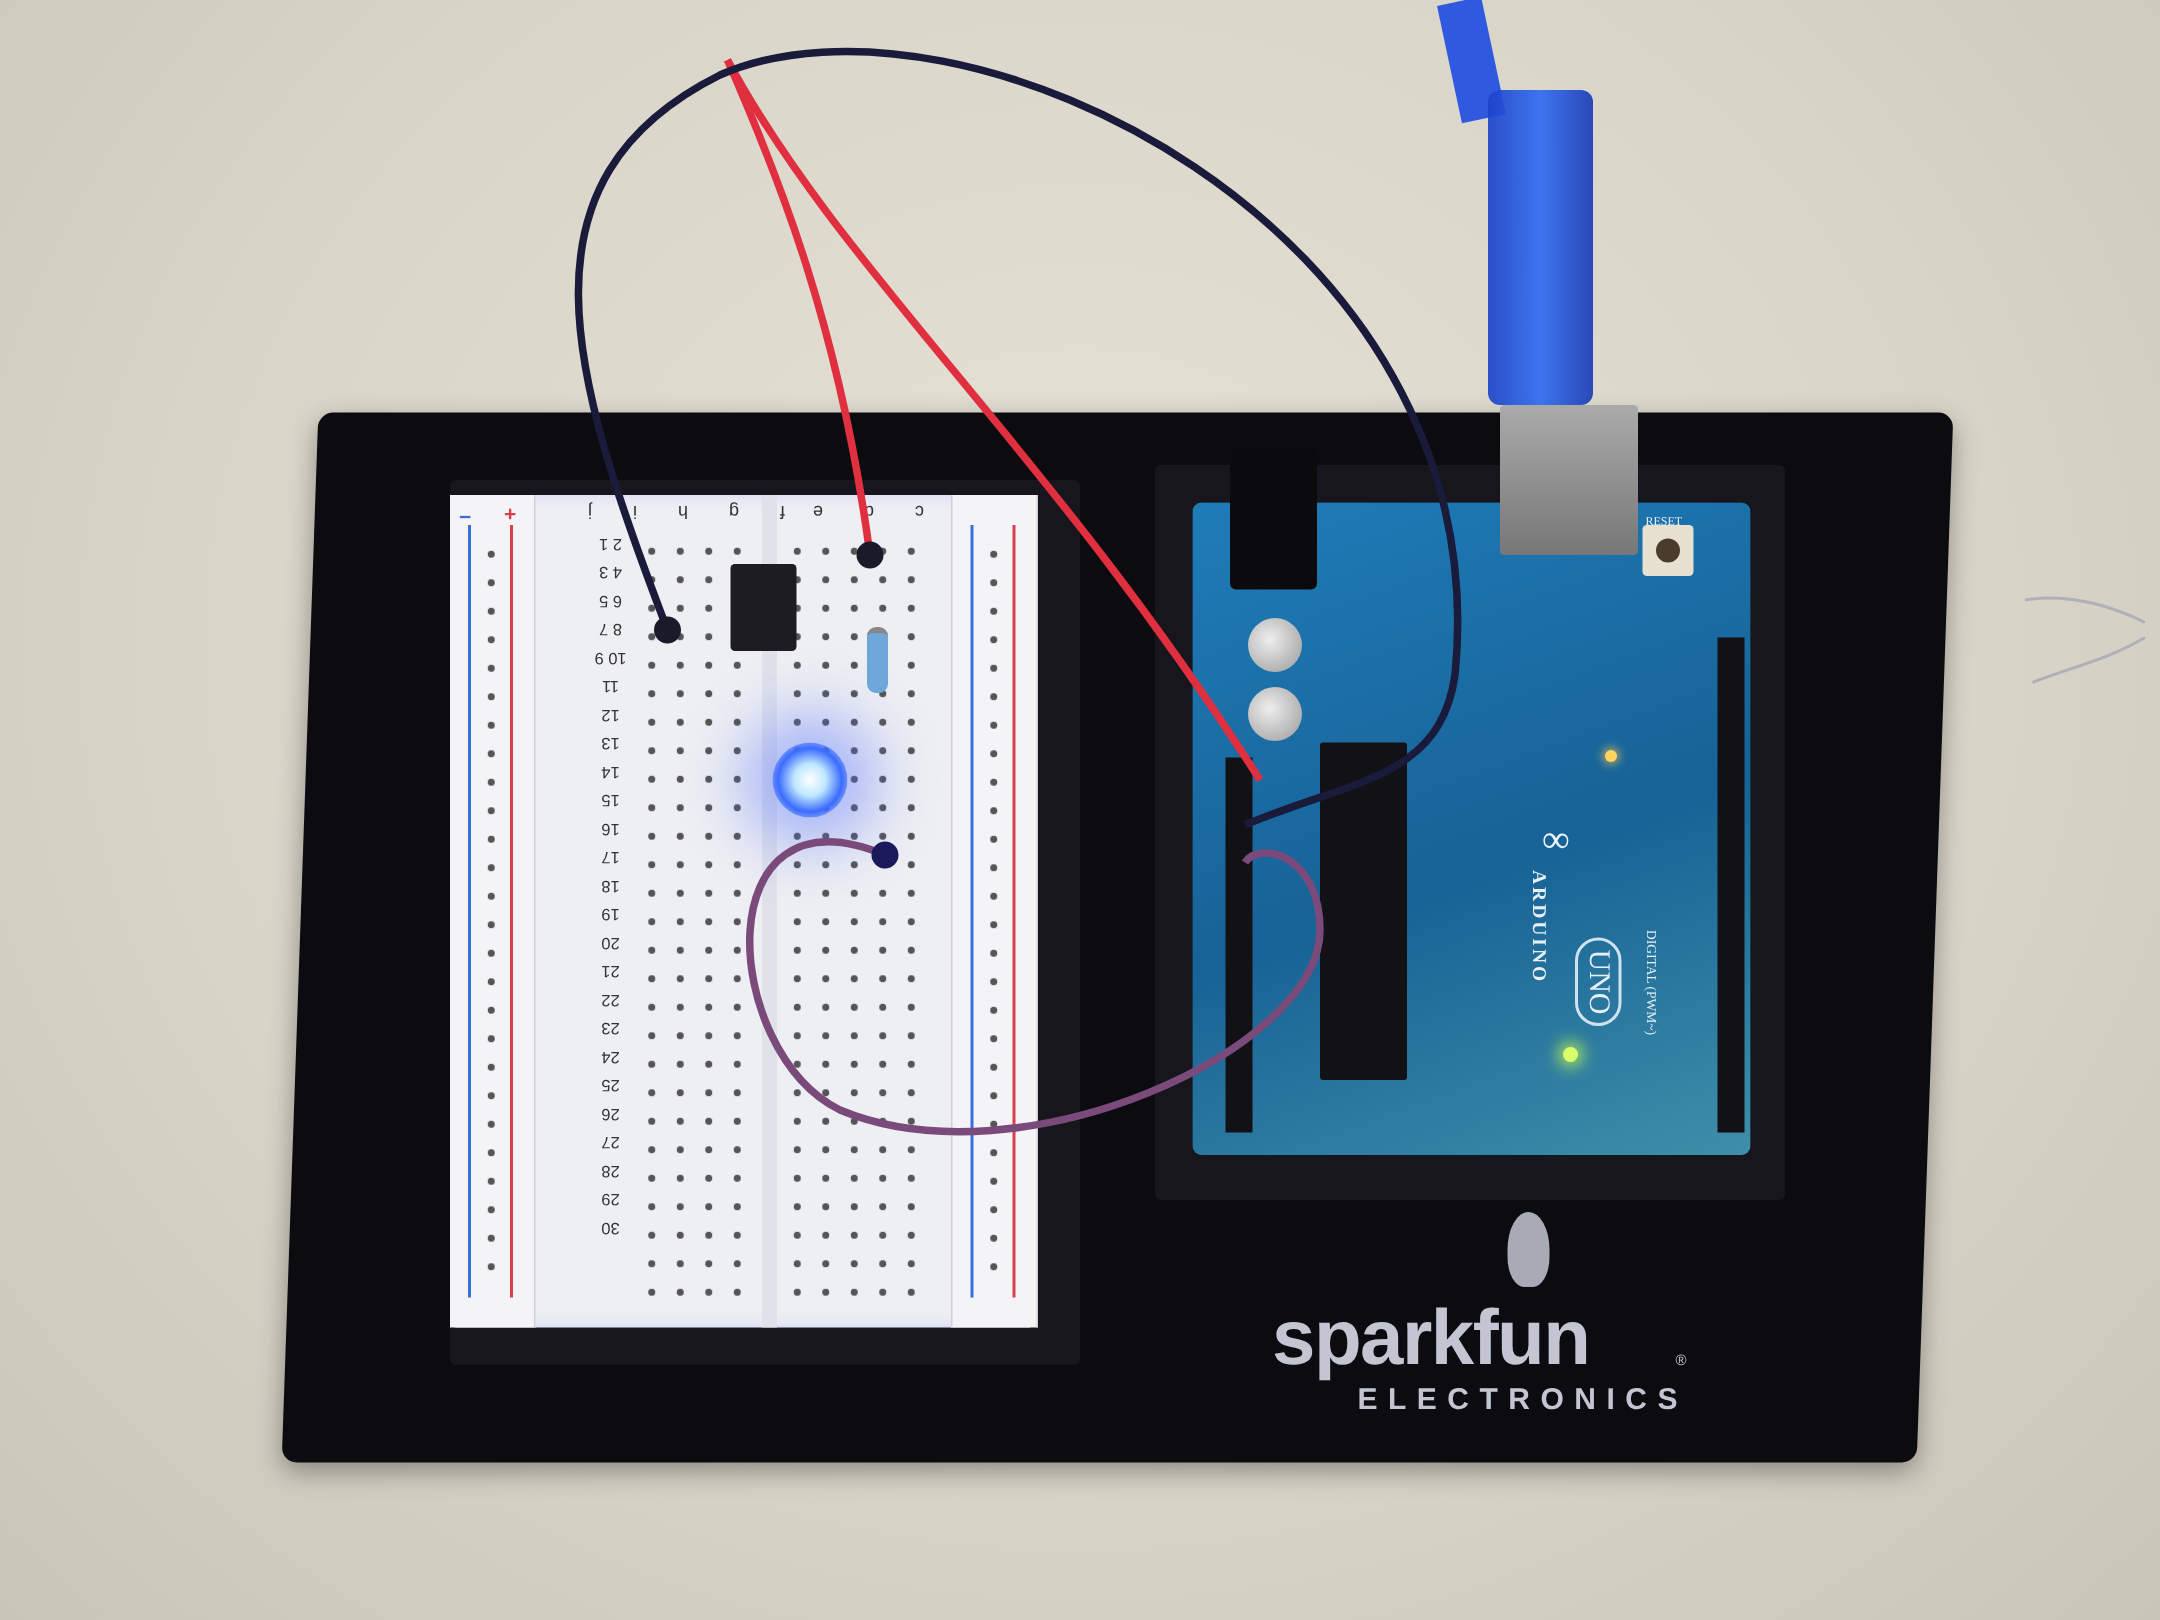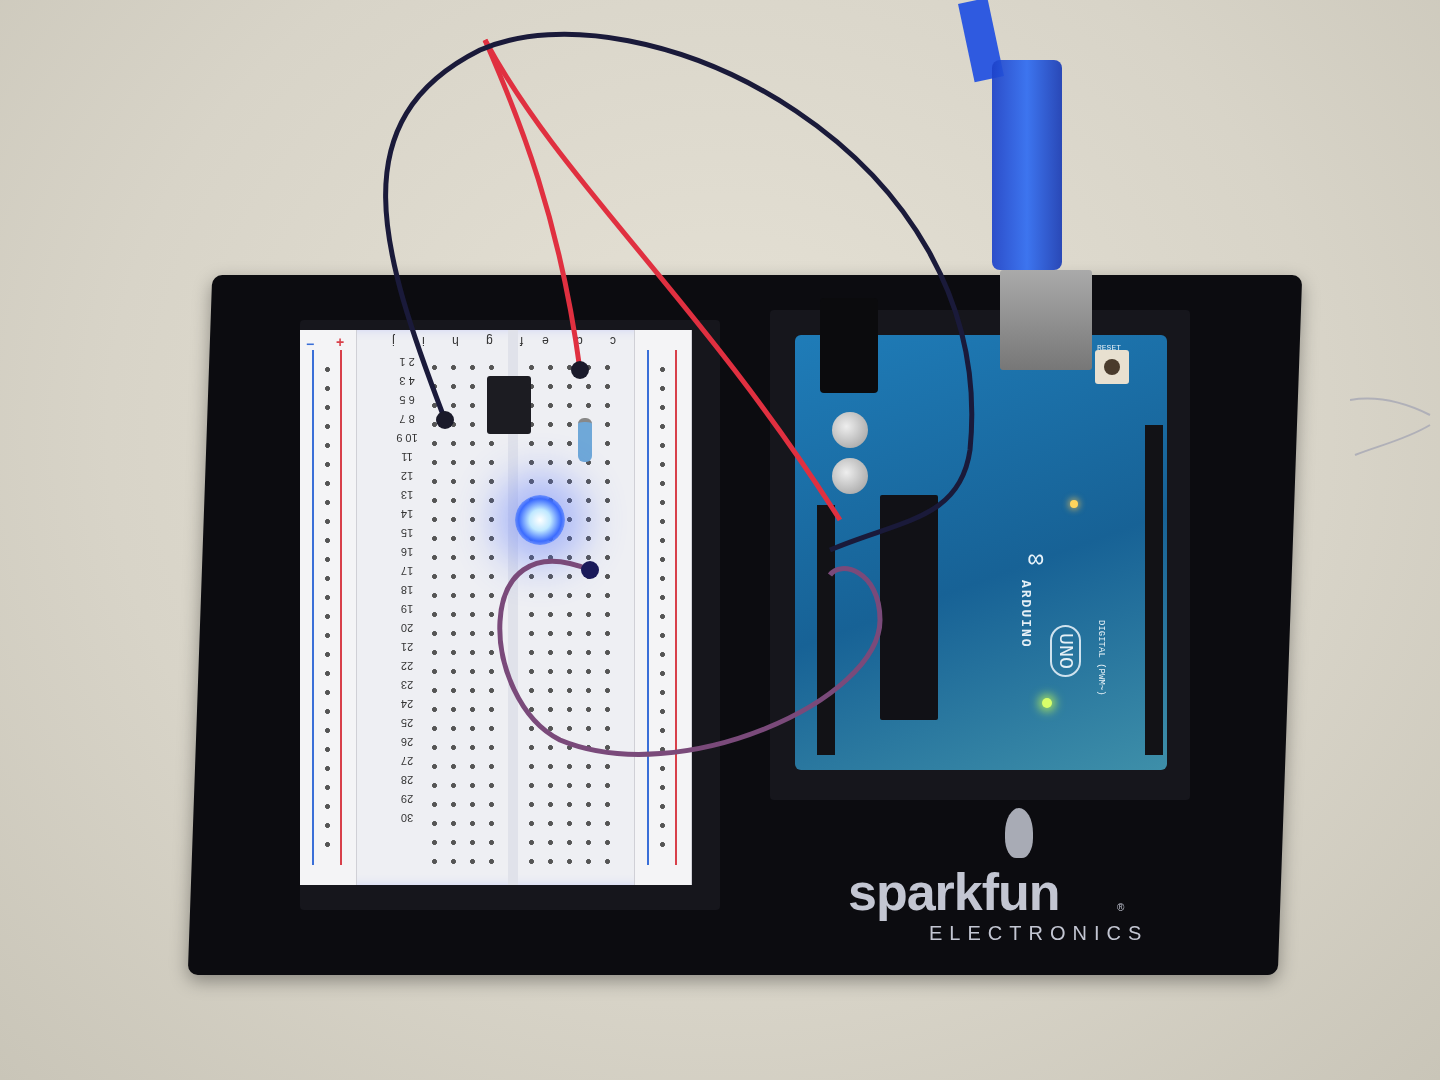--- a/index.html
+++ b/index.html
@@ -33,28 +33,28 @@
   #dc-jack{left:820px;top:298px;width:58px;height:95px;background:#0b0b0d;border-radius:4px;}
   #usb-port{left:1000px;top:270px;width:92px;height:100px;background:linear-gradient(#aaa,#777);border-radius:3px;}
   #usb-plug{left:992px;top:60px;width:70px;height:210px;background:linear-gradient(90deg,#1d42c9,#2f6cf2,#1a3cb5);
     border-radius:8px;opacity:0.92;}
   #usb-cable{left:966px;top:0;width:30px;height:80px;background:#2f5ae0;transform:rotate(-12deg);}
   #mcu{left:880px;top:495px;width:58px;height:225px;background:#111116;border-radius:2px;}
   .header-strip{position:absolute;background:#121216;}
   #reset-btn{left:1095px;top:350px;width:34px;height:34px;background:#e8e0d0;border-radius:3px;}
   #reset-btn::after{content:"";position:absolute;left:9px;top:9px;width:16px;height:16px;border-radius:50%;background:#4a3b2c;}
   .cap{position:absolute;width:36px;height:36px;border-radius:50%;background:radial-gradient(circle at 40% 40%,#eee,#999);}
-  .ard-label{position:absolute;color:#e6f0f6;font-family:Liberation Mono, monospace;font-size:11px;}
+  .ard-label{position:absolute;color:#e6f0f6;font-family:Liberation Serif, serif;font-size:11px;}
   .pinrow{position:absolute;right:6px;font-size:10px;color:#e6f0f6;text-align:right;line-height:17px;font-family:"DejaVu Sans Mono",monospace;}
   #on-led{left:1042px;top:698px;width:10px;height:10px;border-radius:50%;background:#d9ff6a;box-shadow:0 0 10px 4px rgba(200,255,80,0.7);}
   #l-led{left:1070px;top:500px;width:8px;height:8px;border-radius:50%;background:#ffd45c;box-shadow:0 0 6px 2px rgba(255,200,80,0.6);}
   #flame{left:1005px;top:808px;width:28px;height:50px;border-radius:50% 50% 40% 40%;background:#b9bcc8;opacity:0.9;}
   #logo-main{left:848px;top:862px;font-size:52px;font-weight:bold;color:#c3c6d2;letter-spacing:-1px;}
   #logo-reg{left:1117px;top:902px;font-size:10px;color:#c3c6d2;}
-  #logo-sub{left:905px;top:922px;font-size:20px;font-weight:normal;color:#c3c6d2;letter-spacing:7px;margin-left:24px;}
+  #logo-sub{left:905px;top:922px;font-size:20px;font-weight:bold;color:#c3c6d2;letter-spacing:7px;}
   svg.wires{position:absolute;left:0;top:0;}
   #stray-wire{left:1350px;top:395px;}
 </style>
 </head>
 <body>
 
 <div class="abs" id="base"></div>
 <div class="abs" id="base-inner-left"></div>
 <div class="abs" id="base-inner-right"></div>
 

